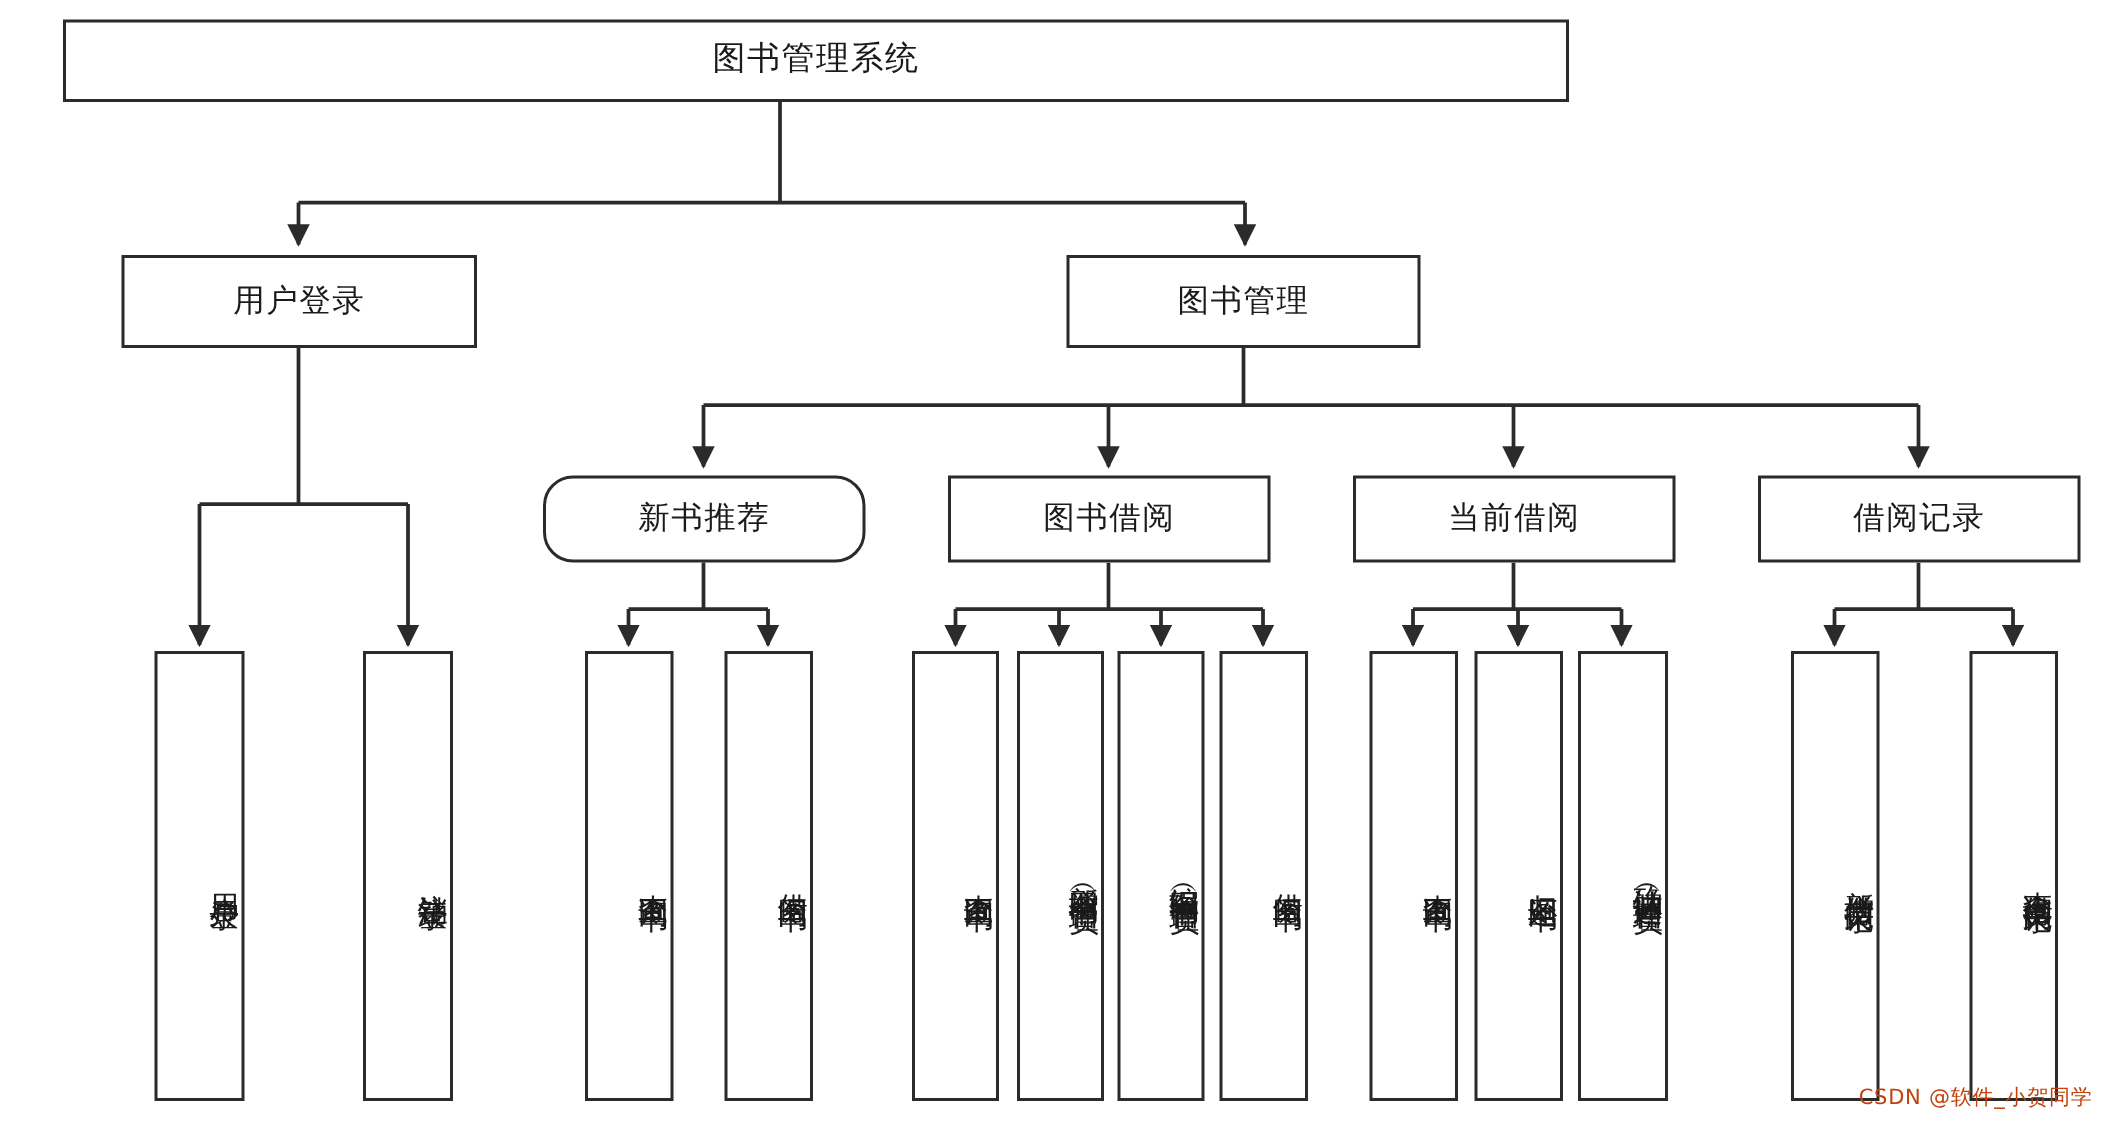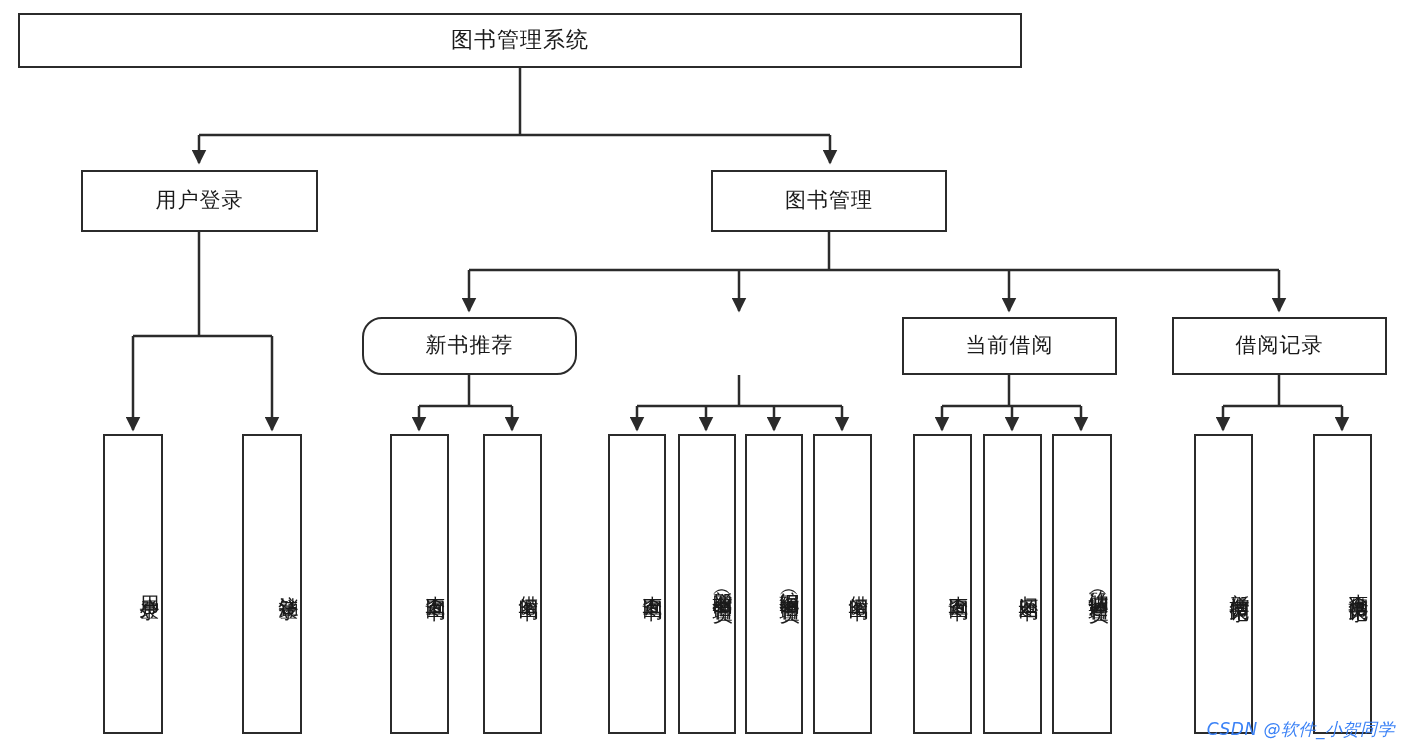--- a/index.html
+++ b/index.html
@@ -42,38 +42,38 @@
     align-items: flex-start;
     justify-content: center;
   }
   .node.v .vtext {
     writing-mode: vertical-rl;
     text-orientation: upright;
     display: block;
   }
   .node.root {
     font-size: 22px;
+    margin-left: 24px;
   }
   svg.wires {
     position: absolute;
     left: 0;
     top: 0;
     width: 1405px;
     height: 747px;
     pointer-events: none;
   }
   .wm {
     position: absolute;
     right: 10px;
     bottom: 6px;
-    font-size: 17px;
-    color: #3b82f6;
+    font-size: 14px;
+    color: #c2410c;
     letter-spacing: 0.5px;
     white-space: nowrap;
-    font-style: italic;
   }
 </style>
 </head>
 <body>
 
 <div id="canvas">
 
   <svg class="wires" viewBox="0 0 1405 747">
     <defs>
       <marker id="arrow" viewBox="0 0 10 10" refX="9" refY="5" markerWidth="6" markerHeight="6" orient="auto-start-reverse">
@@ -131,20 +131,23 @@
   <div class="node h" style="left:81px; top:170px; width:237px; height:62px;">
     <span>用户登录</span>
   </div>
   <div class="node h" style="left:711px; top:170px; width:236px; height:62px;text-align:right;">
     <span>图书管理</span>
   </div>
 
   <div class="node h" style="left:362px; top:317px; width:215px; height:58px;border-radius:20px;">
     <span>新书推荐</span>
   </div>
+  <div class="node h" style="left:632px; top:317px; width:215px; height:58px;">
+    <span>图书借阅</span>
+  </div>
   <div class="node h" style="left:1172px; top:317px; width:215px; height:58px;">
     <span>借阅记录</span>
   </div>
   <div class="node h" style="left:902px; top:317px; width:215px; height:58px;">
     <span>当前借阅</span>
   </div>
 
   <div class="node v" style="left:103px; top:434px; width:60px; height:300px;">
     <span class="vtext">用户登录</span>
   </div>

